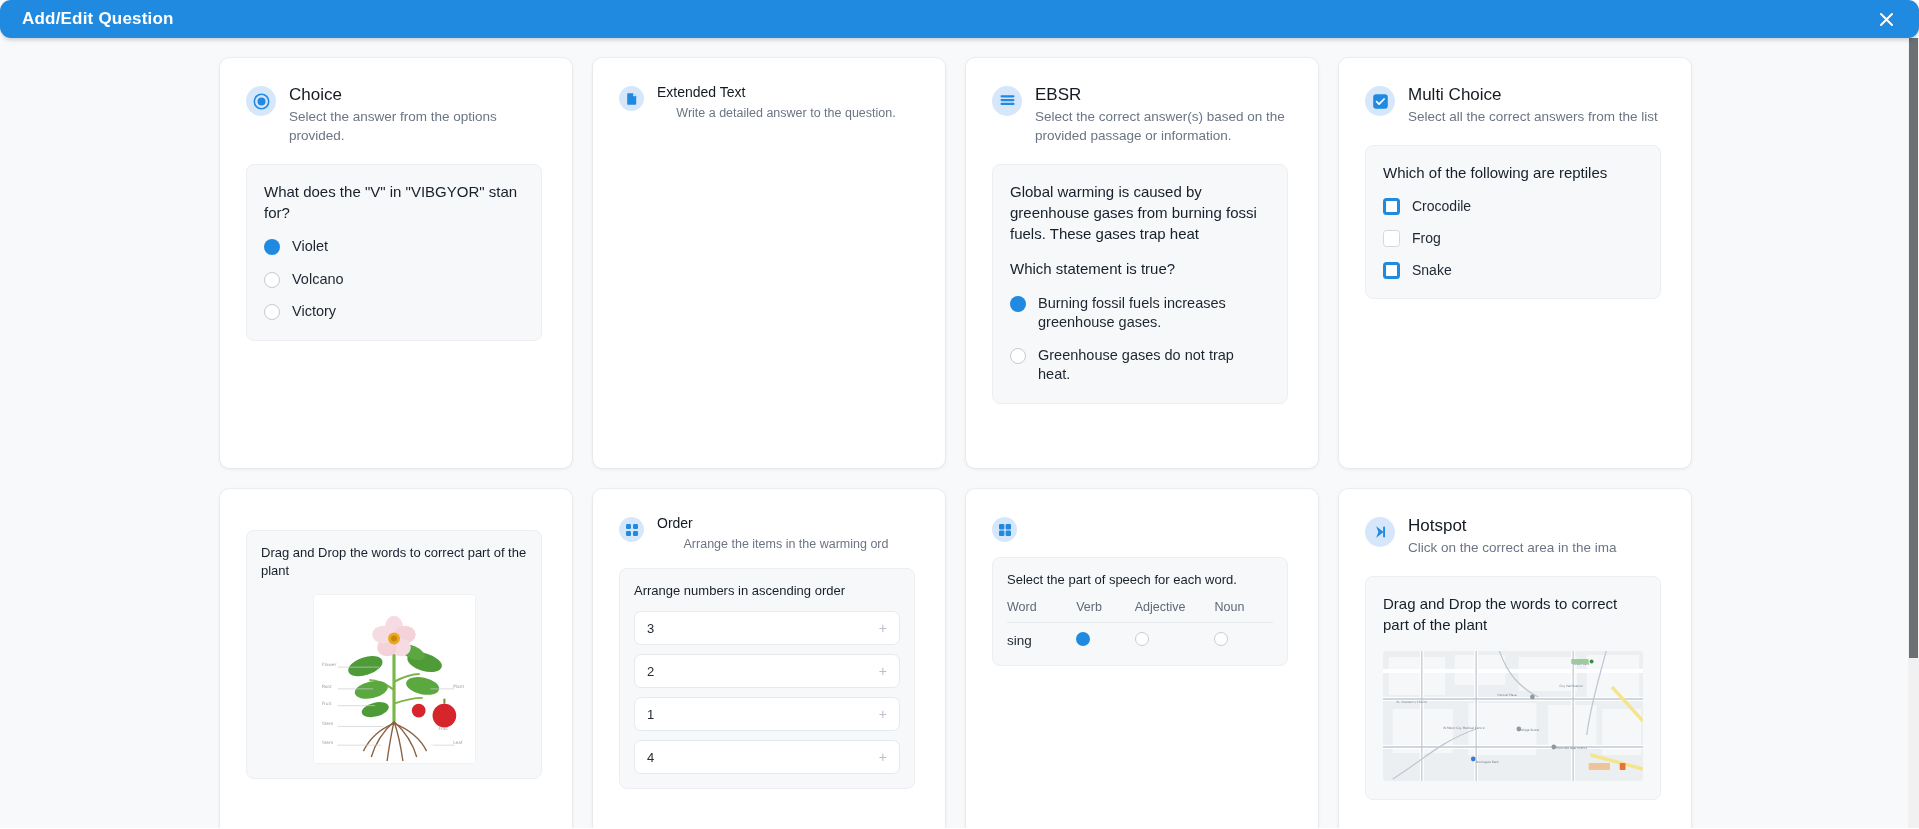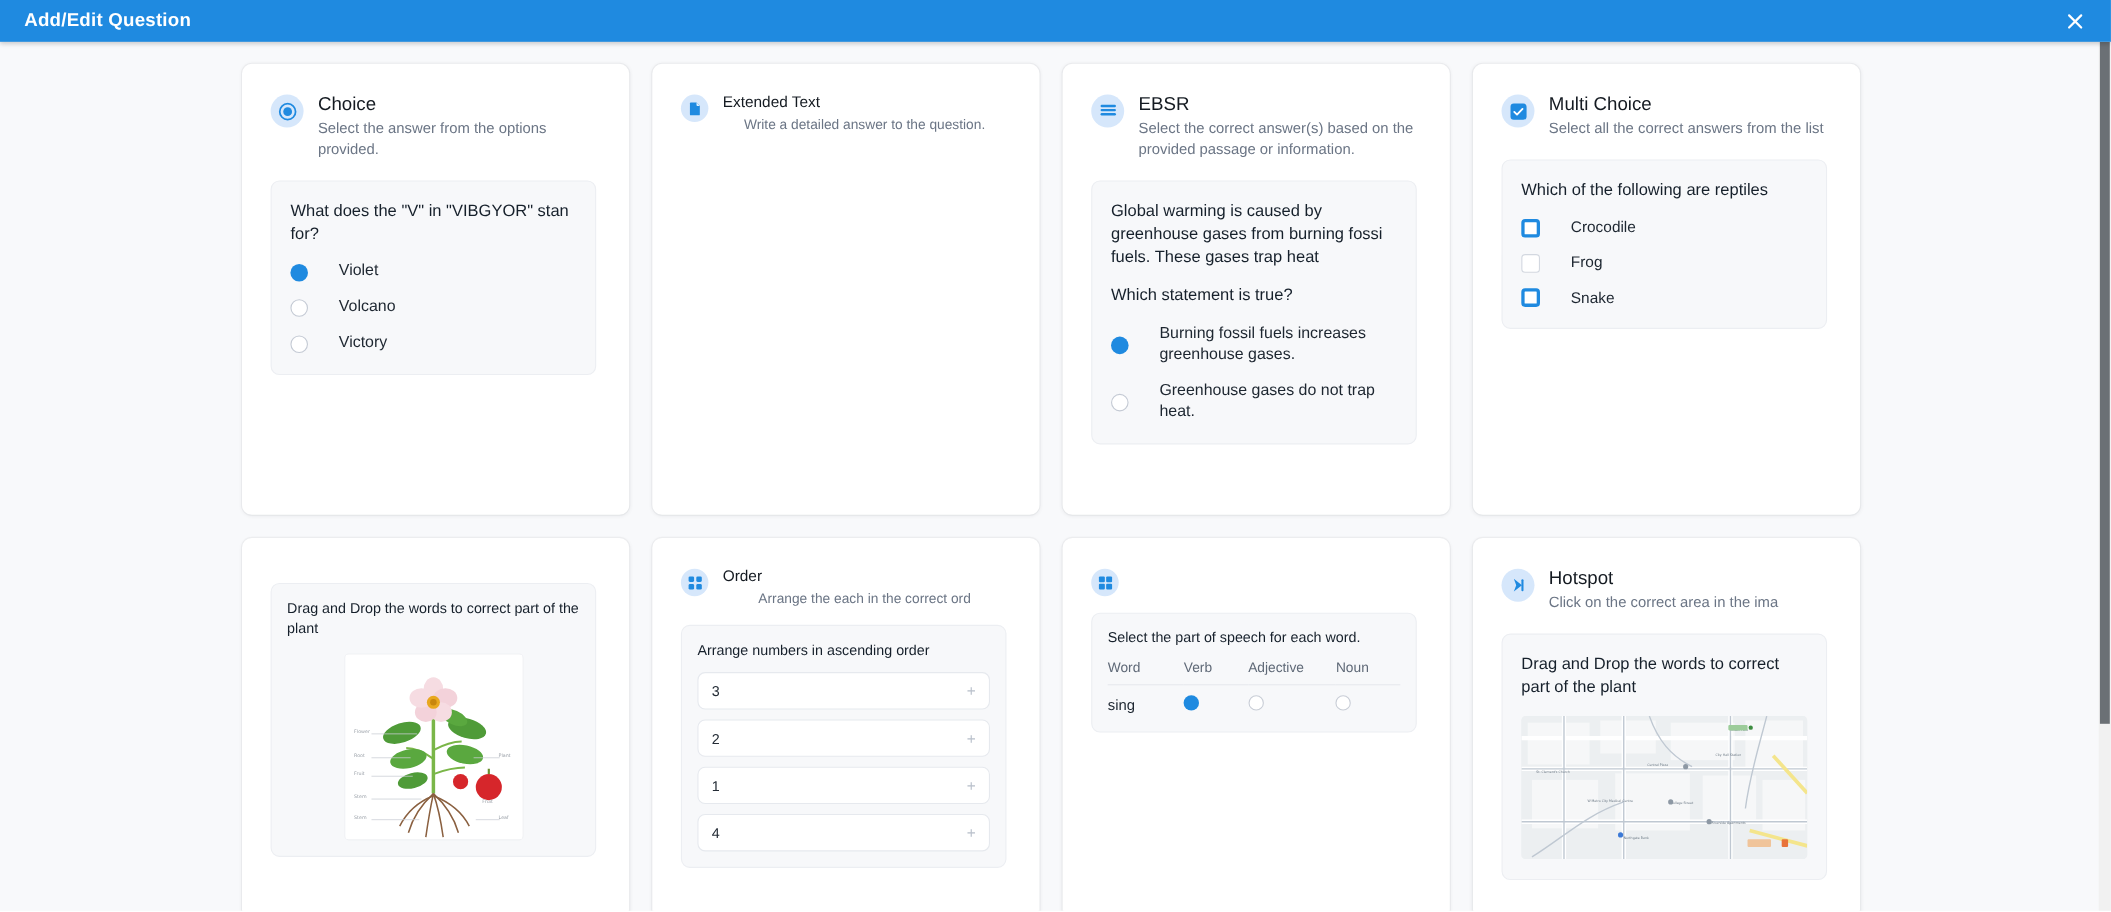--- a/index.html
+++ b/index.html
@@ -14,20 +14,21 @@
   
   .titlebar {
     position: relative;
     height: 38px;
     background: #1f8ae0;
     display: flex;
     align-items: center;
     padding: 0 22px;
     box-shadow: 0 2px 4px rgba(0,0,0,0.18);
     z-index: 10;
+    border-radius: 11px;
   }
   .titlebar-title {
     color: #ffffff;
     font-size: 17px;
     font-weight: bold;
     letter-spacing: 0.2px;
   }
   .titlebar-close {
     position: absolute;
     right: 22px;
@@ -123,22 +124,22 @@
     font-size: 15px;
     color: #16202b;
     line-height: 1.42;
     margin-bottom: 14px;
   }
   .q-text.sm { font-size: 13px; margin-bottom: 11px; }
 
   
   .opt {
     display: flex;
-    align-items: center;
-    gap: 28px;
+    align-items: flex-start;
+    gap: 12px;
     margin-bottom: 13px;
   }
   .opt:last-child { margin-bottom: 0; }
   .radio {
     flex: 0 0 auto;
     width: 16px; height: 16px;
     border-radius: 50%;
     border: 1.6px solid #c4cad4;
     background: #fff;
     margin-top: 2px;
@@ -450,21 +451,21 @@
           <div class="type-icon sm">
             <svg width="14" height="14" viewBox="0 0 14 14" fill="#1f8ae0">
               <rect x="1" y="1" width="5" height="5" rx="1.2"></rect>
               <rect x="8" y="1" width="5" height="5" rx="1.2"></rect>
               <rect x="1" y="8" width="5" height="5" rx="1.2"></rect>
               <rect x="8" y="8" width="5" height="5" rx="1.2"></rect>
             </svg>
           </div>
           <div class="head-text">
             <div class="card-title sm">Order</div>
-            <div class="card-desc sm nowrap">Arrange the each in the correct ord</div>
+            <div class="card-desc sm nowrap">Arrange the items in the warming ord</div>
           </div>
         </div>
         <div class="preview tight">
           <div class="q-text sm">Arrange numbers in ascending order</div>
           <div class="order-row">
             <span>3</span>
             <span class="order-handle">+</span>
           </div>
           <div class="order-row">
             <span>2</span>

